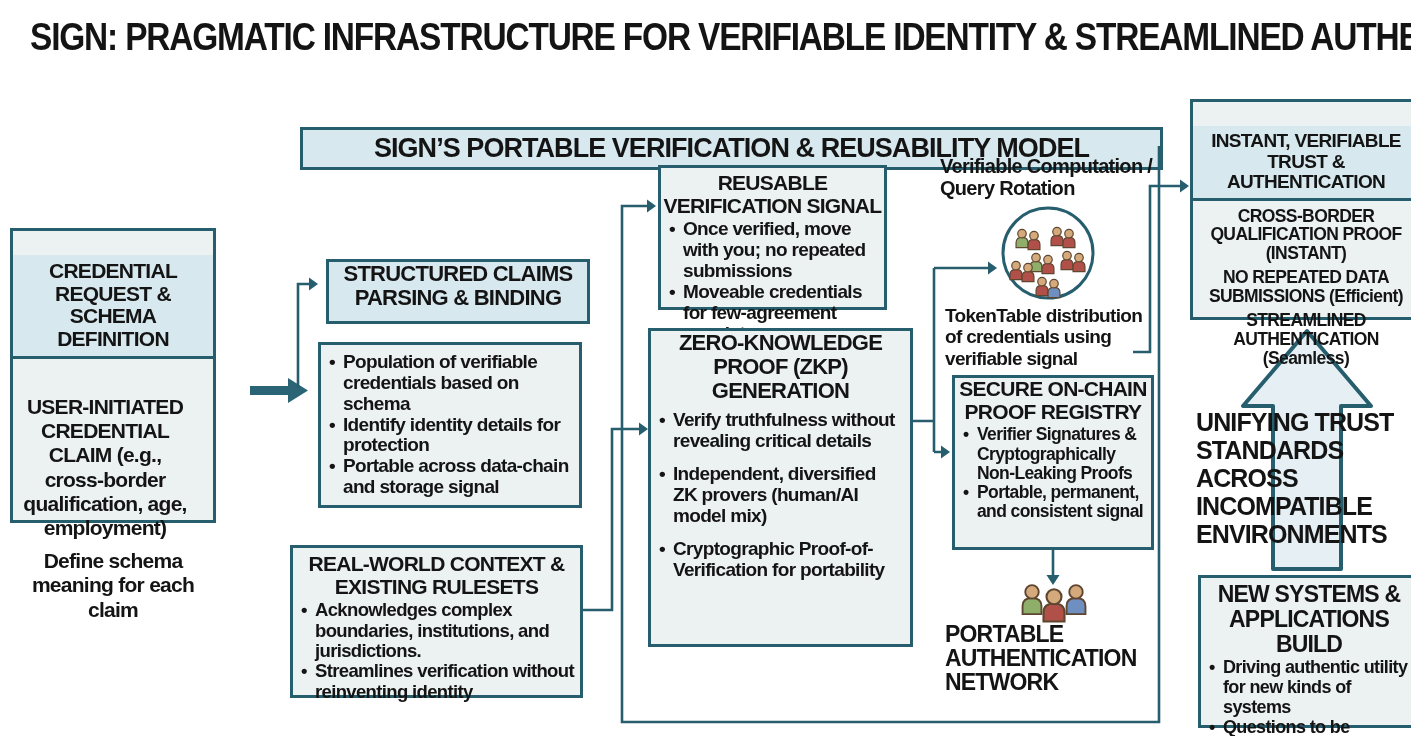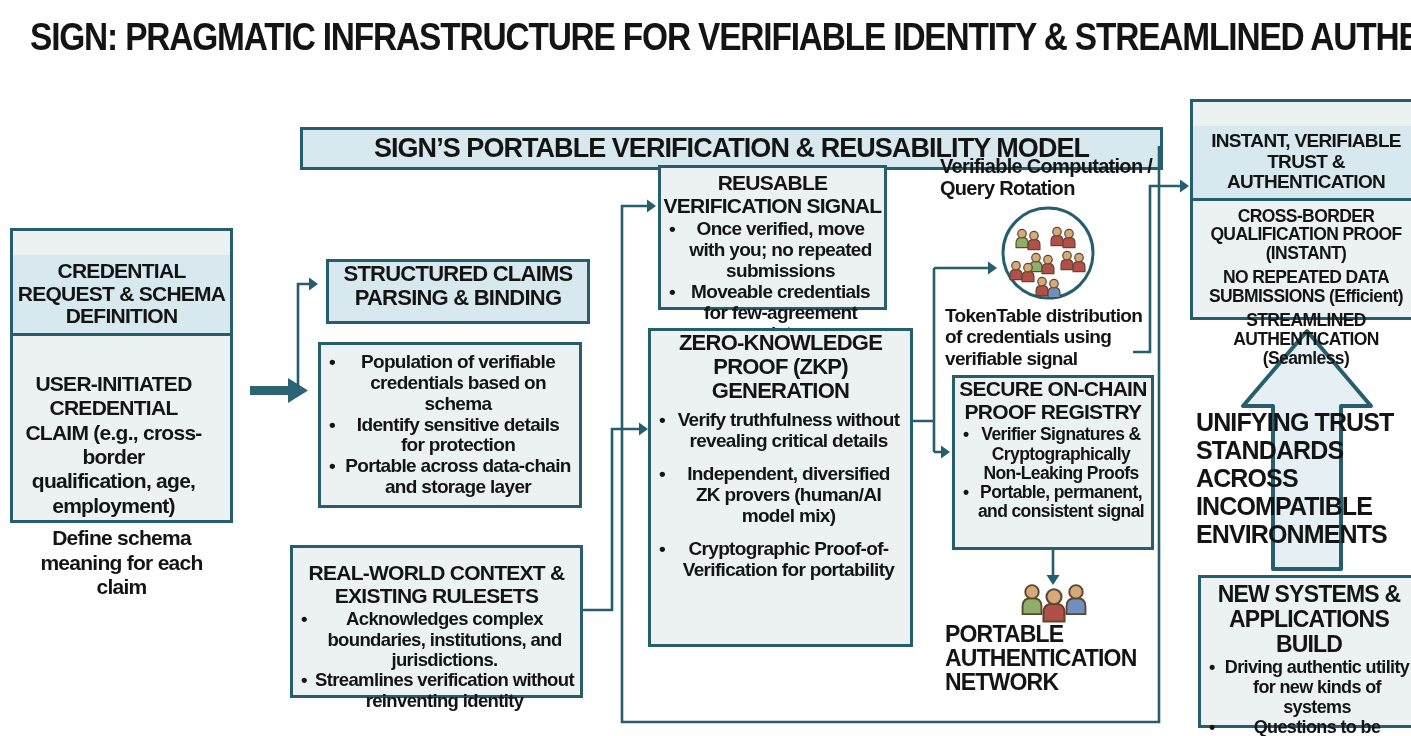--- a/index.html
+++ b/index.html
@@ -14,21 +14,21 @@
     position:absolute;border:3px solid #265e6e;background:#ecf1f1;
     box-sizing:border-box;
   }
   .hdrfill{background:#d7e8ef;margin-top:24px;}
   .boxtitle{
     font-weight:bold;text-align:center;line-height:1.08;letter-spacing:-0.035em;
   }
   .bullets{padding:2px 6px 2px 8px;}
   .bullet{display:flex;font-weight:bold;line-height:1.1;letter-spacing:-0.035em;text-align:left;}
   .bullet .dot{flex:0 0 14px;}
-  .bullet .btxt{flex:1;text-align:center;}
+  .bullet .btxt{flex:1;}
   .label{font-weight:bold;text-align:left;letter-spacing:-0.035em;line-height:1.12;}
   svg{display:block;}
   .wire{stroke:#265e6e;stroke-width:2.6;fill:none;}
   .ahead{fill:#265e6e;stroke:none;}
   .person{stroke:#5f4630;stroke-width:1.4;}
 </style>
 </head>
 <body>
 
 <div id="stage">
@@ -58,49 +58,49 @@
 
     <path class="wire" d="M 1133,352 L 1150,352 L 1150,186 L 1181,186"></path>
     <polygon class="ahead" points="1180,179.5 1189,186 1180,192.5"></polygon>
 
     <path class="wire" d="M 1053,550 L 1053,576"></path>
     <polygon class="ahead" points="1046.5,575 1059.5,575 1053,585"></polygon>
 
     <polygon points="1307,331 1243,406 1273,406 1273,569 1341,569 1341,406 1371,406" fill="#e6eff3" stroke="#265e6e" stroke-width="4" stroke-linejoin="round"></polygon>
   </svg>
 
-  <div class="box" style="left:10px;top:228px;width:223px;height:295px;">
+  <div class="box" style="left:10px;top:228px;width:206px;height:295px;">
     <div class="hdrfill boxtitle" style="border-bottom:3px solid #265e6e;font-size:21px;padding:5px 2px;">CREDENTIAL REQUEST &amp; SCHEMA DEFINITION</div>
     <div class="boxtitle" style="font-size:21px;padding:36px 24px 0 8px;line-height:1.16;">USER-INITIATED CREDENTIAL CLAIM (e.g., cross-border qualification, age, employment)</div>
     <div class="boxtitle" style="font-size:21px;padding:8px 4px 0 4px;line-height:1.16;">Define schema meaning for each claim</div>
   </div>
 
   <div class="box hdrfill" style="left:326px;top:235px;width:264px;height:65px;display:flex;align-items:flex-start;justify-content:center;">
     <div class="boxtitle" style="font-size:22px;">STRUCTURED CLAIMS PARSING &amp; BINDING</div>
   </div>
 
   <div class="box" style="left:318px;top:342px;width:264px;height:166px;display:flex;flex-direction:column;justify-content:center;">
     <div class="bullets" style="font-size:19px;">
       <div class="bullet">
           <span class="dot">•</span>
           <span class="btxt">Population of verifiable credentials based on schema</span>
         </div>
       <div class="bullet">
           <span class="dot">•</span>
-          <span class="btxt">Identify sensitive details for protection</span>
-        </div>
-      <div class="bullet">
-          <span class="dot">•</span>
-          <span class="btxt">Portable across data-chain and storage layer</span>
+          <span class="btxt">Identify identity details for protection</span>
+        </div>
+      <div class="bullet">
+          <span class="dot">•</span>
+          <span class="btxt">Portable across data-chain and storage signal</span>
         </div>
     </div>
   </div>
 
   <div class="box" style="left:290px;top:545px;width:293px;height:153px;">
-    <div class="boxtitle" style="font-size:21px;padding-top:14px;">REAL-WORLD CONTEXT &amp; EXISTING RULESETS</div>
+    <div class="boxtitle" style="font-size:21px;padding-top:5px;">REAL-WORLD CONTEXT &amp; EXISTING RULESETS</div>
     <div class="bullets" style="font-size:18.5px;">
       <div class="bullet">
           <span class="dot">•</span>
           <span class="btxt">Acknowledges complex boundaries, institutions, and jurisdictions.</span>
         </div>
       <div class="bullet">
           <span class="dot">•</span>
           <span class="btxt">Streamlines verification without reinventing identity</span>
         </div>
     </div>

